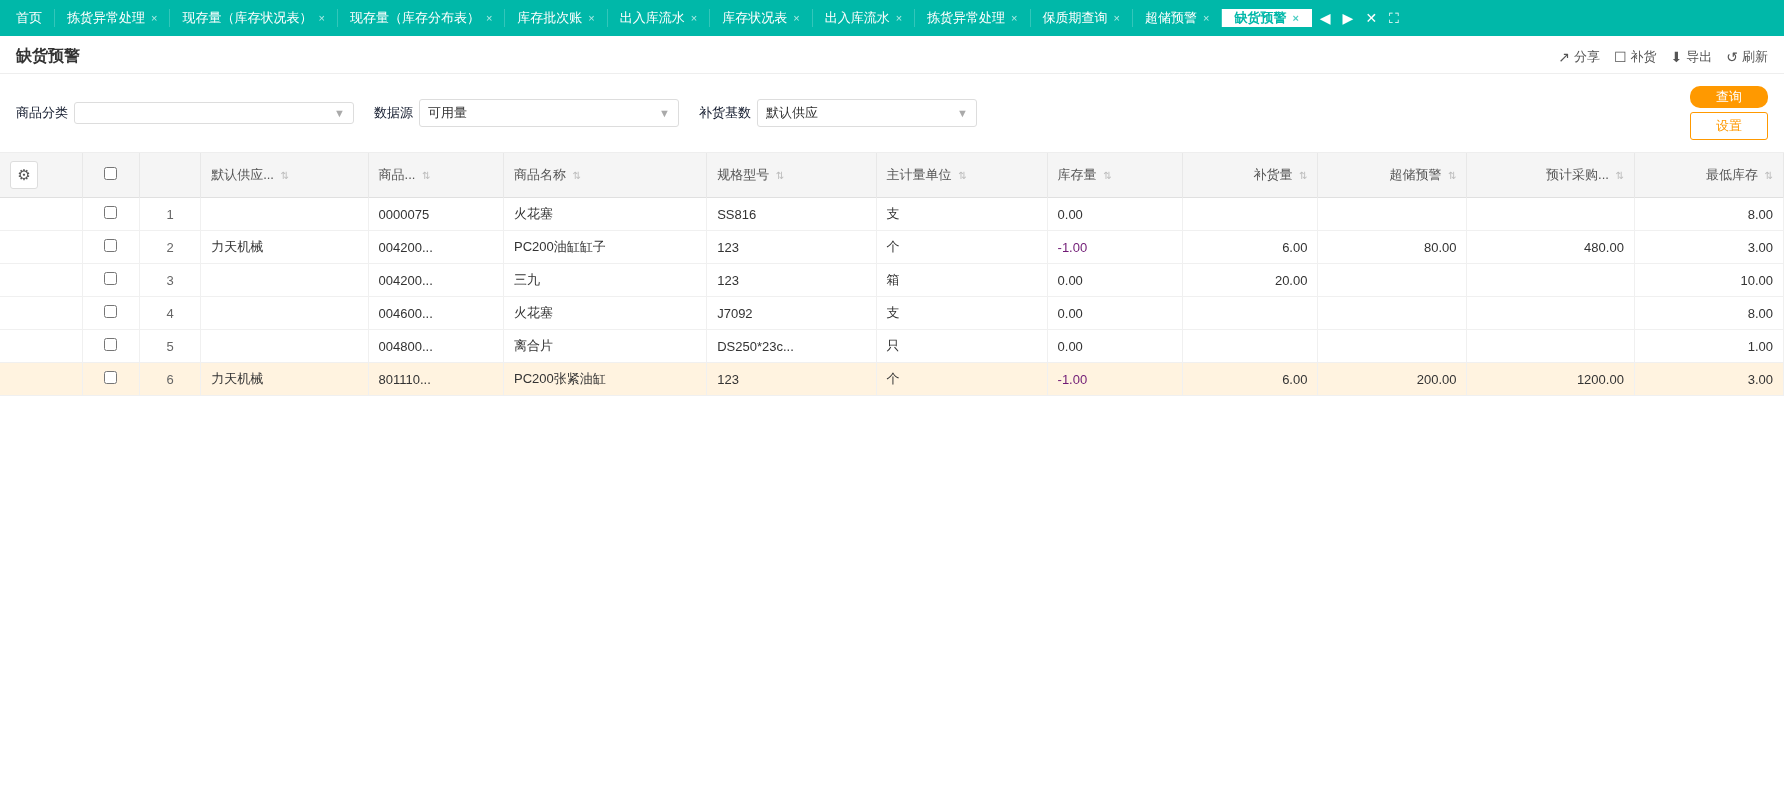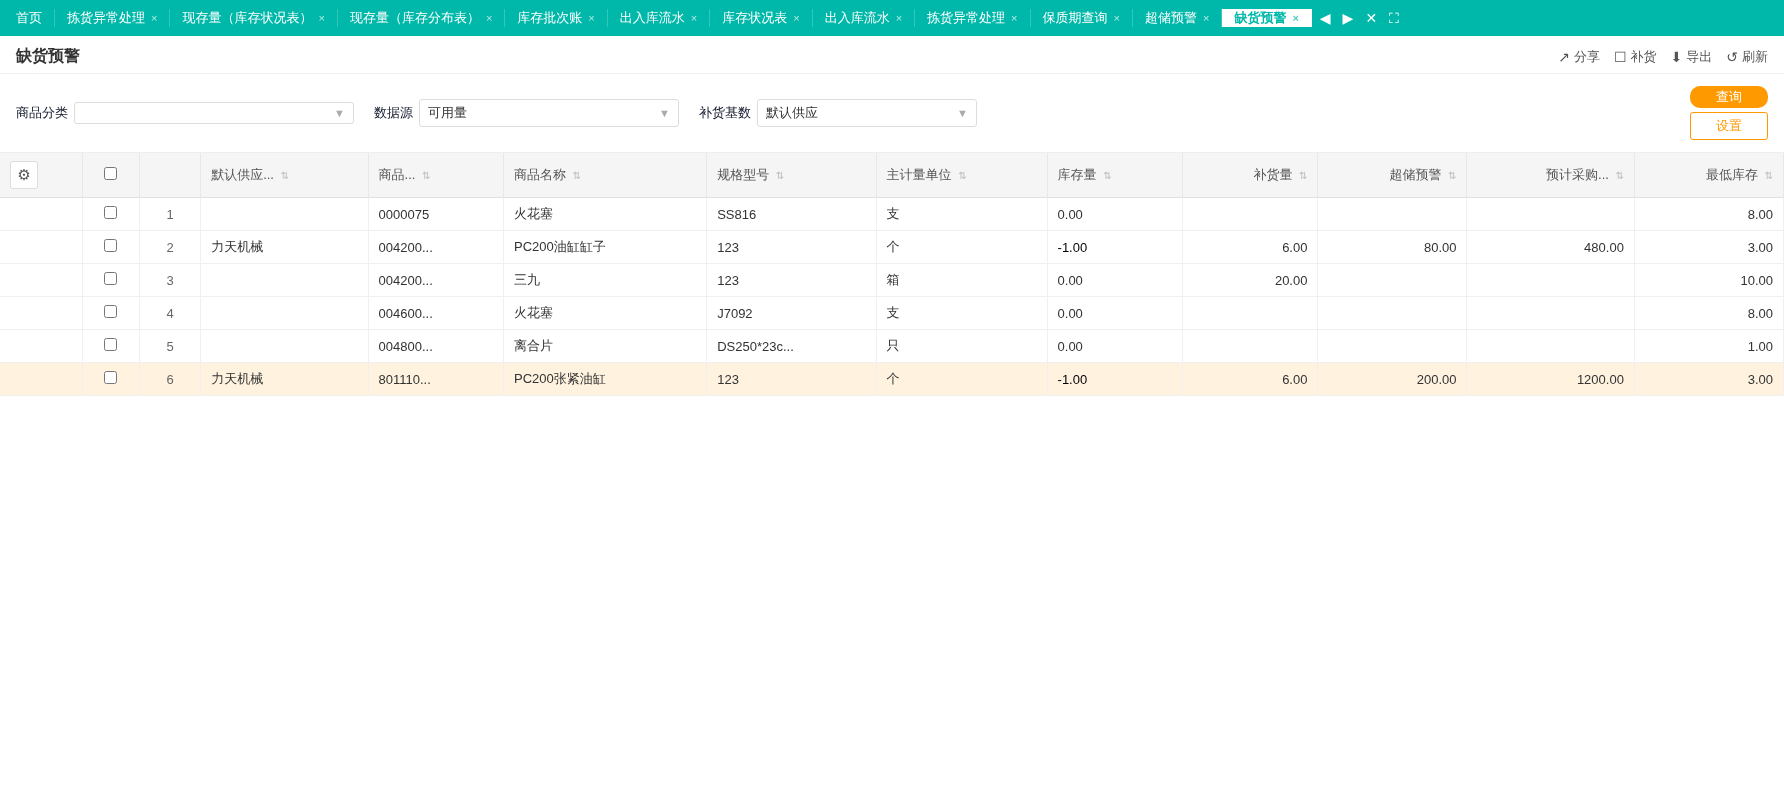--- a/index.html
+++ b/index.html
@@ -169,21 +169,21 @@
     tbody tr.highlighted { background: #fff3e0; }
     tbody td {
       padding: 7px 10px;
       color: #333;
       border-right: 1px solid #f0f0f0;
       white-space: nowrap;
     }
     .row-num { color: #666; text-align: center; }
     .td-center { text-align: center; }
     .td-right { text-align: right; }
-    .td-negative { color: #000000; }
+    .td-negative { color: #701a75; }
 
     
     .gear-btn {
       display: flex;
       align-items: center;
       justify-content: center;
       width: 28px;
       height: 28px;
       border: 1px solid #ddd;
       border-radius: 3px;

